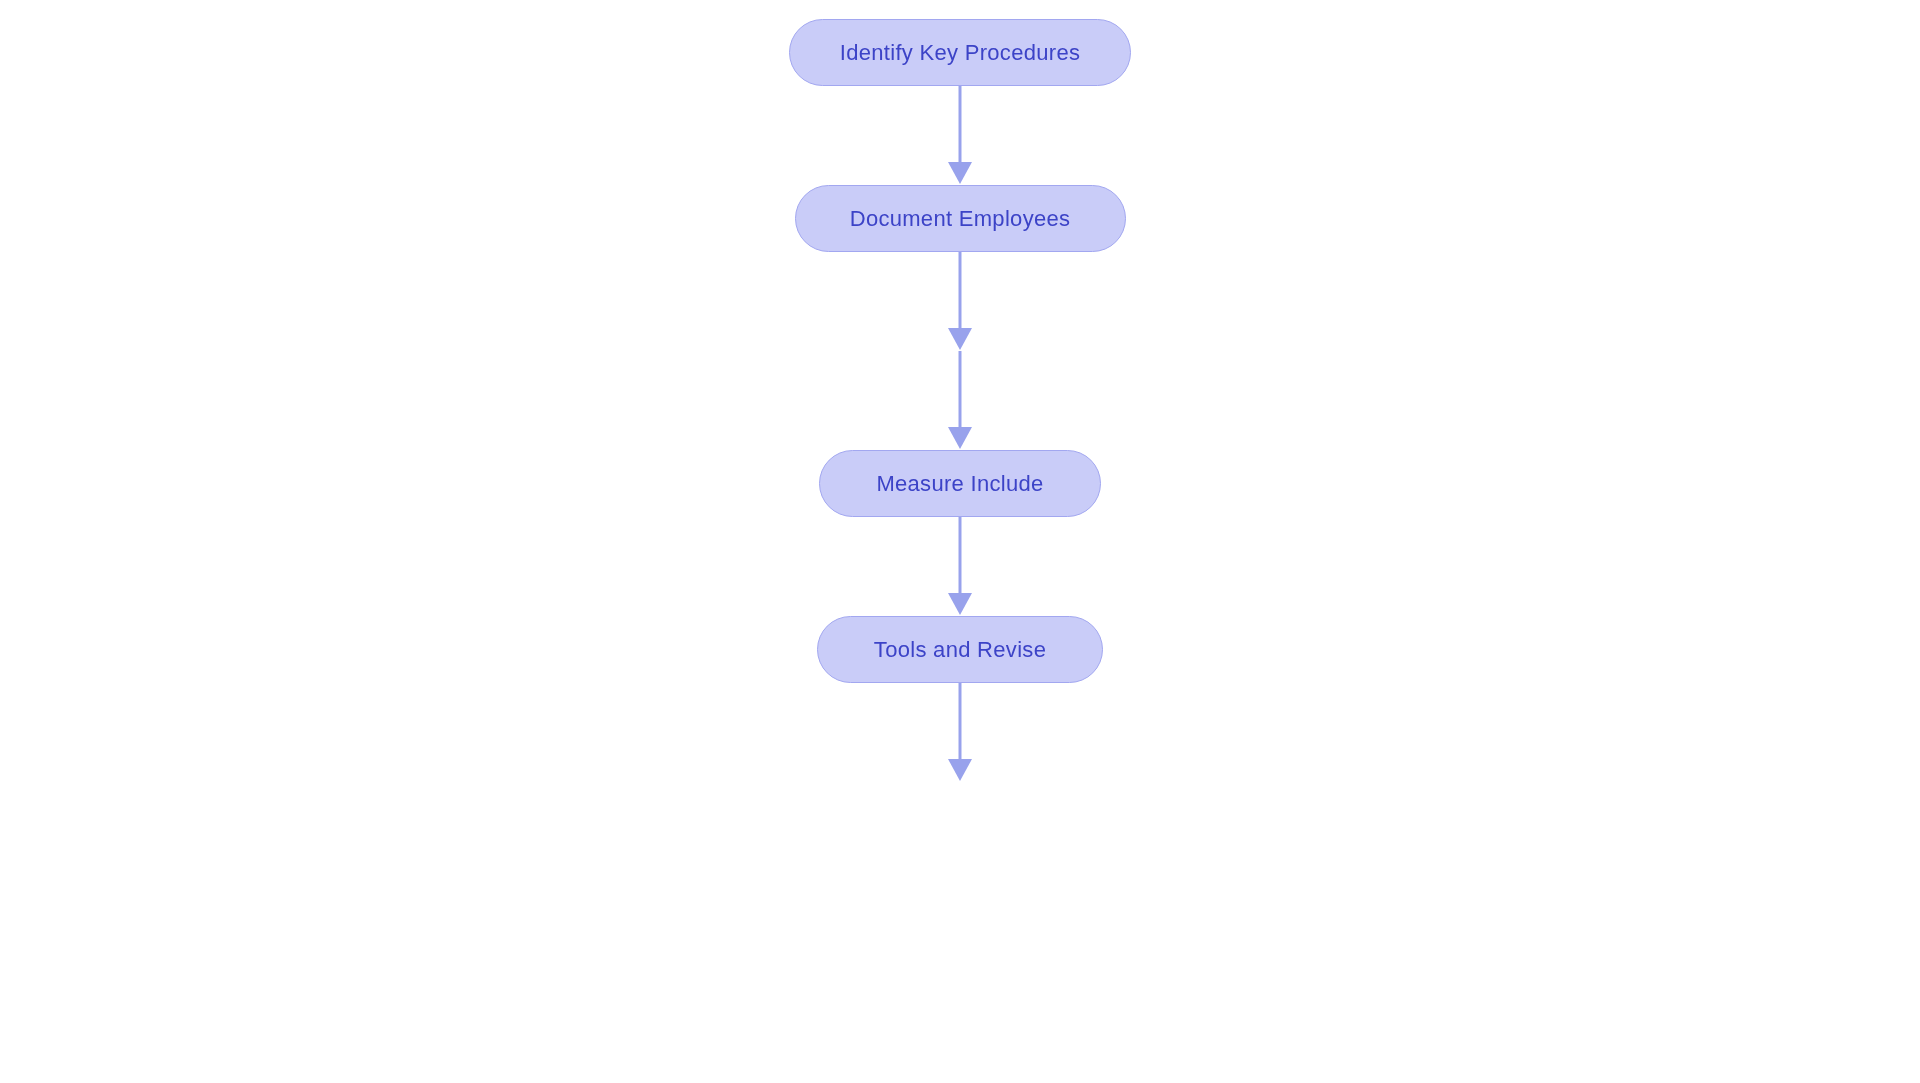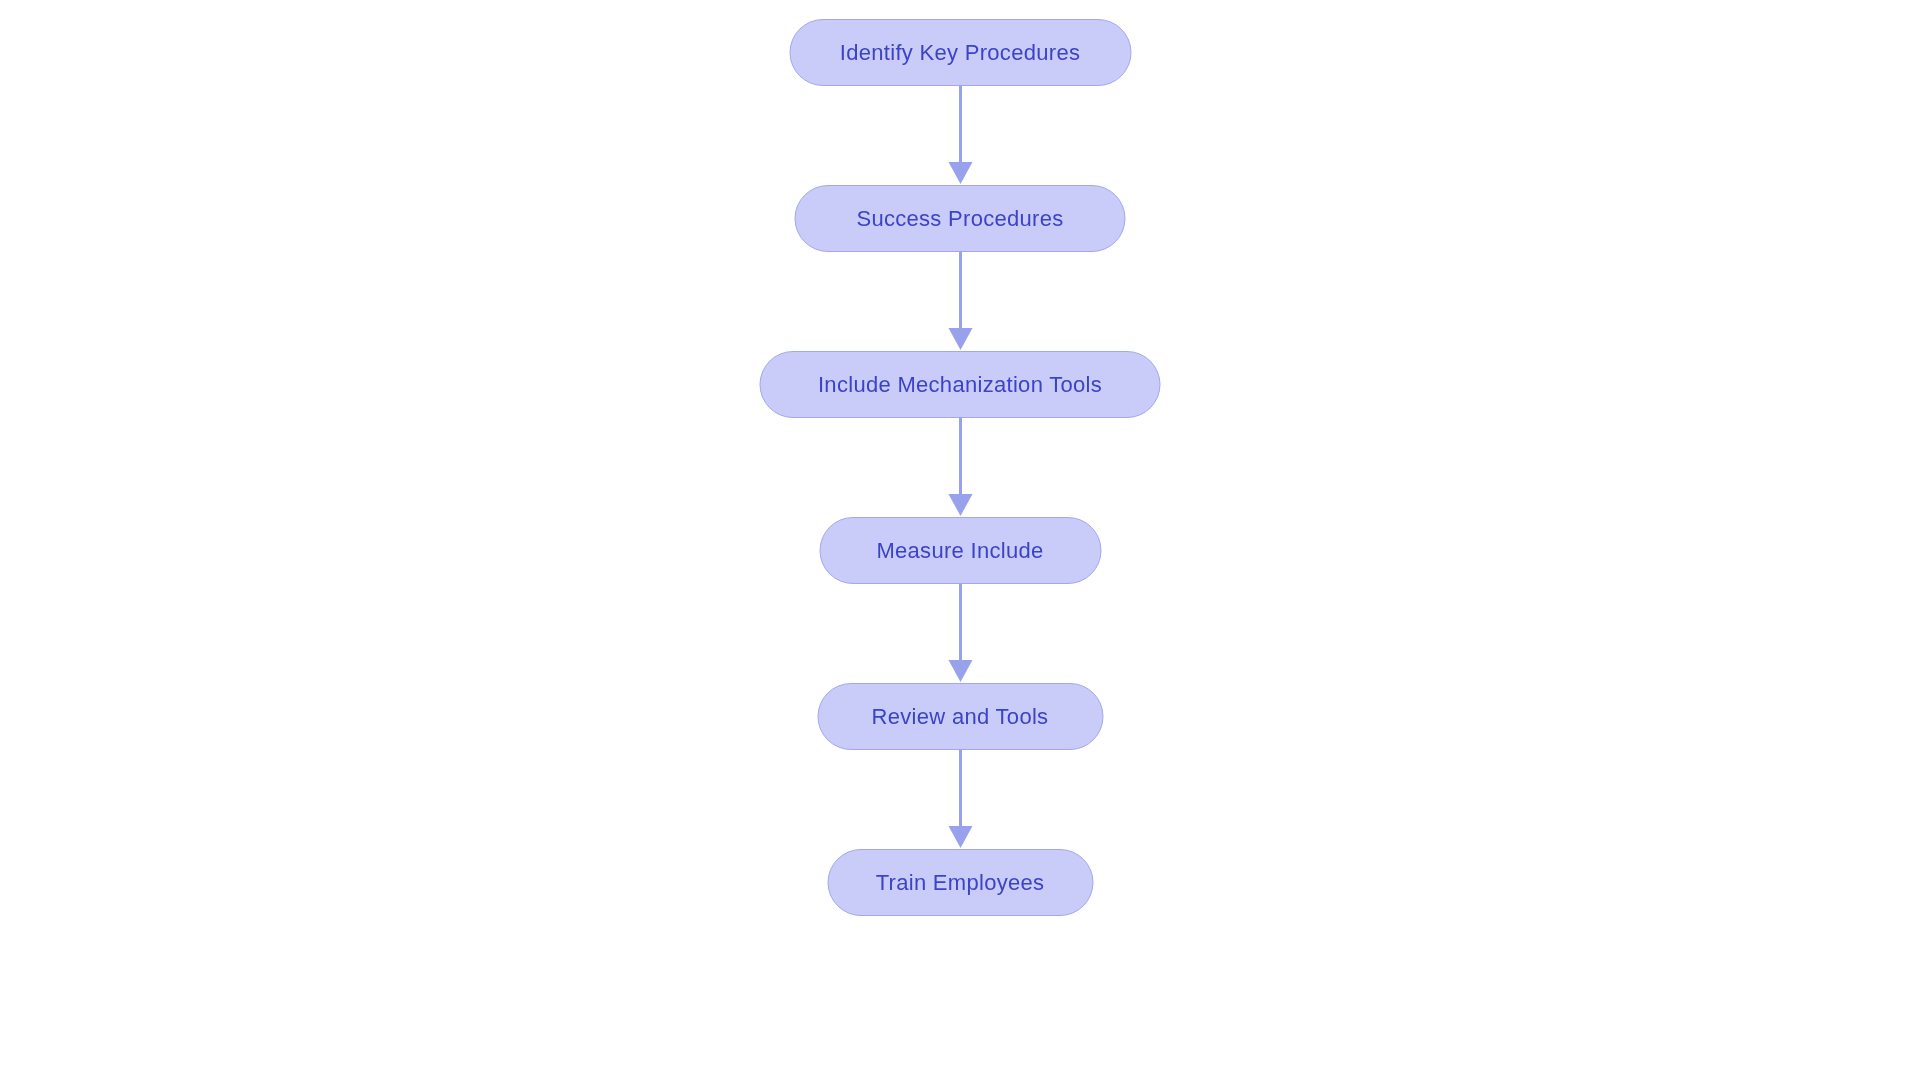--- a/index.html
+++ b/index.html
@@ -63,44 +63,42 @@
 <div class="canvas">
   <div class="flow-column">
 
     <div class="flow-node n1">Identify Key Procedures</div>
 
     <svg class="arrow-connector" viewBox="0 0 30 99">
       <line x1="15" y1="0" x2="15" y2="78"></line>
       <polygon points="3,76 27,76 15,98"></polygon>
     </svg>
 
-    <div class="flow-node n2">Success Procedures</div>
+    <div class="flow-node n2">Document Employees</div>
 
     <svg class="arrow-connector" viewBox="0 0 30 99">
       <line x1="15" y1="0" x2="15" y2="78"></line>
       <polygon points="3,76 27,76 15,98"></polygon>
     </svg>
 
-    <div class="flow-node n3">Include Mechanization Tools</div>
 
     <svg class="arrow-connector" viewBox="0 0 30 99">
       <line x1="15" y1="0" x2="15" y2="78"></line>
       <polygon points="3,76 27,76 15,98"></polygon>
     </svg>
 
     <div class="flow-node n4">Measure Include</div>
 
     <svg class="arrow-connector" viewBox="0 0 30 99">
       <line x1="15" y1="0" x2="15" y2="78"></line>
       <polygon points="3,76 27,76 15,98"></polygon>
     </svg>
 
-    <div class="flow-node n5">Review and Tools</div>
+    <div class="flow-node n5">Tools and Revise</div>
 
     <svg class="arrow-connector" viewBox="0 0 30 99">
       <line x1="15" y1="0" x2="15" y2="78"></line>
       <polygon points="3,76 27,76 15,98"></polygon>
     </svg>
 
-    <div class="flow-node n6">Train Employees</div>
 
   </div>
 </div>
 
 </body></html>

